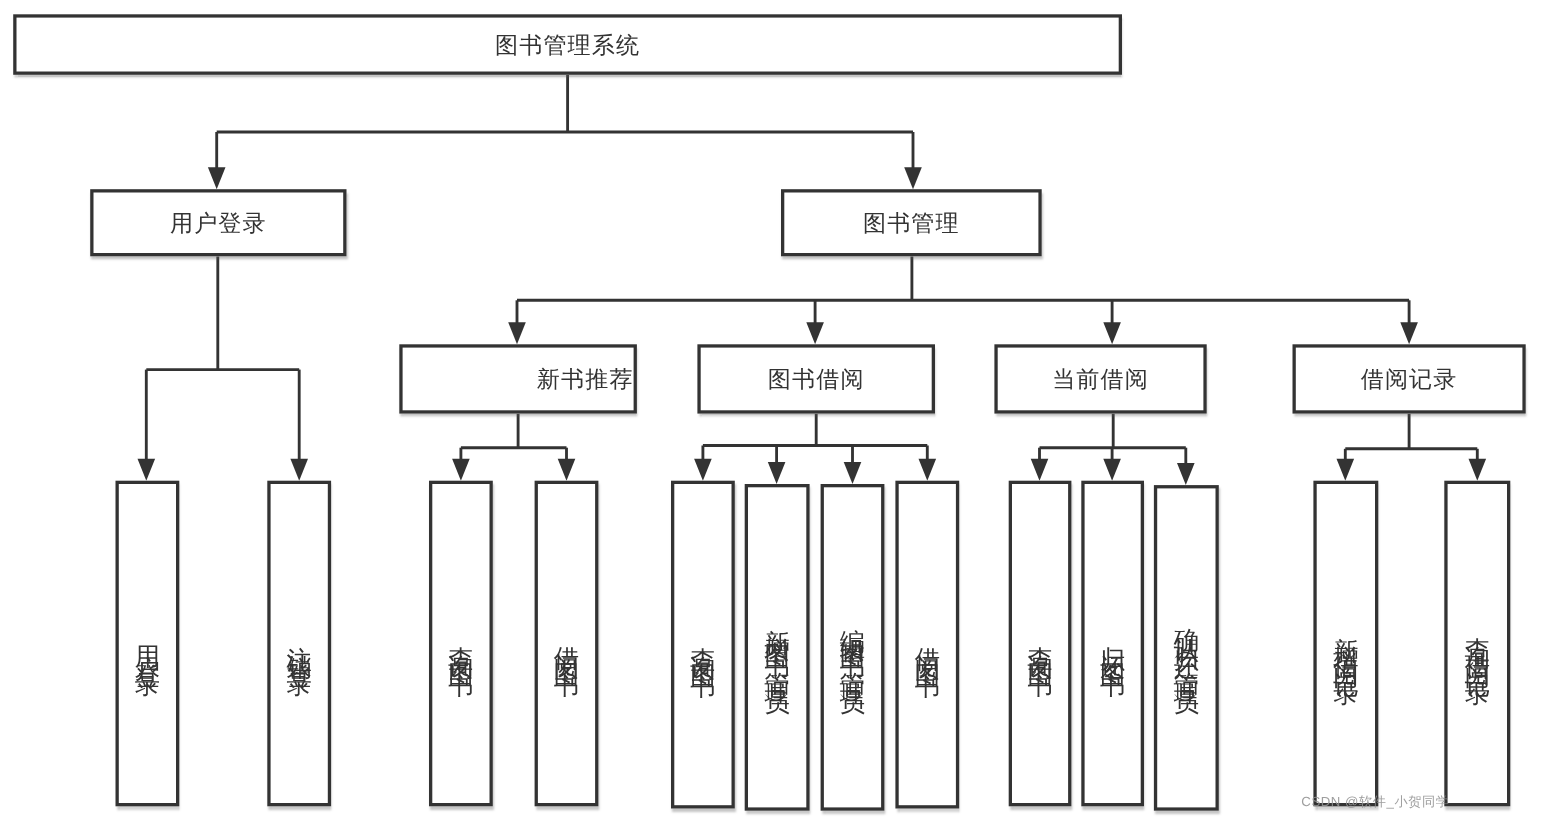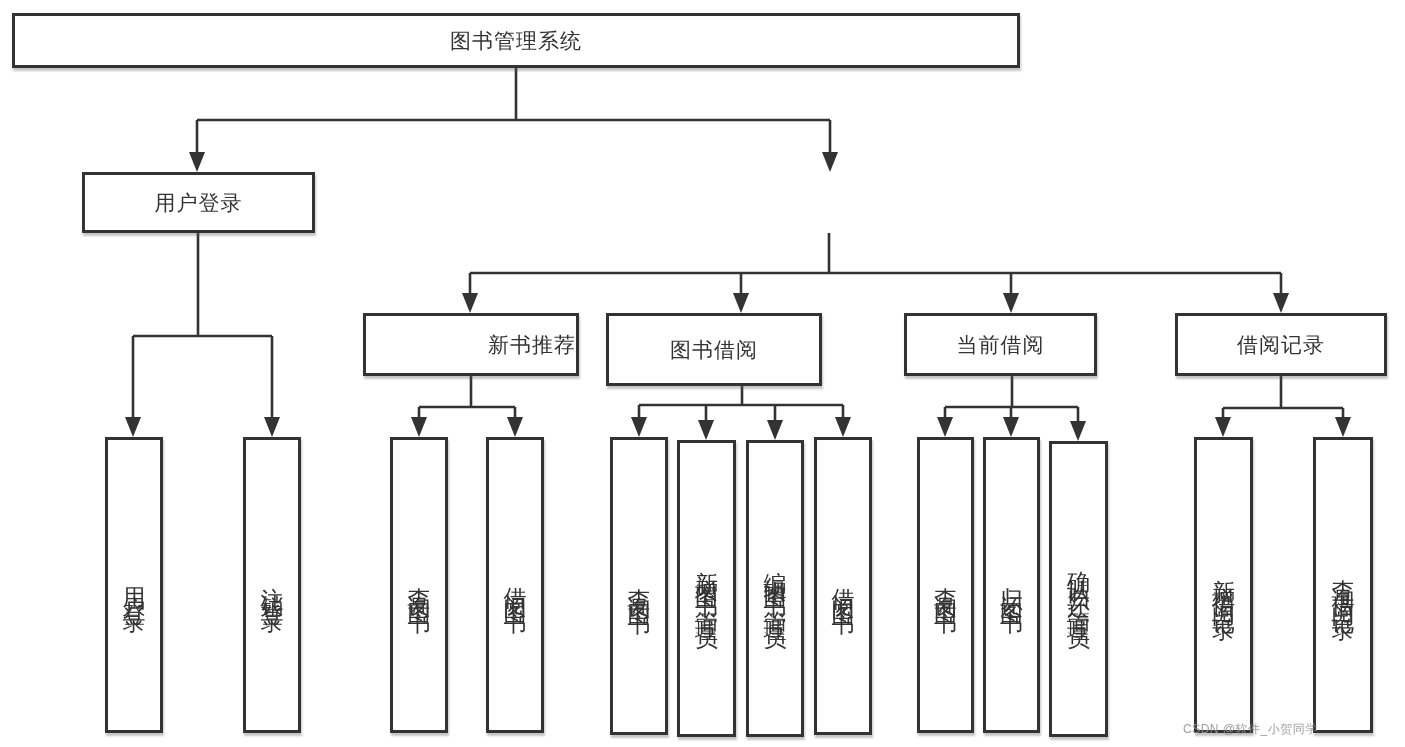--- a/index.html
+++ b/index.html
@@ -120,25 +120,28 @@
     </g>
   </svg>
 
   <div class="node h-label" style="left:12px; top:13px; width:1008px; height:55px;">
     <span>图书管理系统</span>
   </div>
 
   <div class="node h-label" style="left:82px; top:172px; width:233px; height:61px;">
     <span>用户登录</span>
   </div>
+  <div class="node h-label" style="left:710px; top:172px; width:237px; height:61px;">
+    <span>图书管理</span>
+  </div>
 
   <div class="node h-label" style="left:363px; top:313px; width:216px; height:63px;justify-content:flex-end;">
     <span>新书推荐</span>
   </div>
-  <div class="node h-label" style="left:606px; top:313px; width:216px; height:73px;">
+  <div class="node h-label" style="left:634px; top:313px; width:216px; height:63px;">
     <span>图书借阅</span>
   </div>
   <div class="node h-label" style="left:904px; top:313px; width:193px; height:63px;">
     <span>当前借阅</span>
   </div>
   <div class="node h-label" style="left:1175px; top:313px; width:212px; height:63px;">
     <span>借阅记录</span>
   </div>
 
   <div class="node leaf" style="left:105px; top:437px; width:58px; height:296px;">

